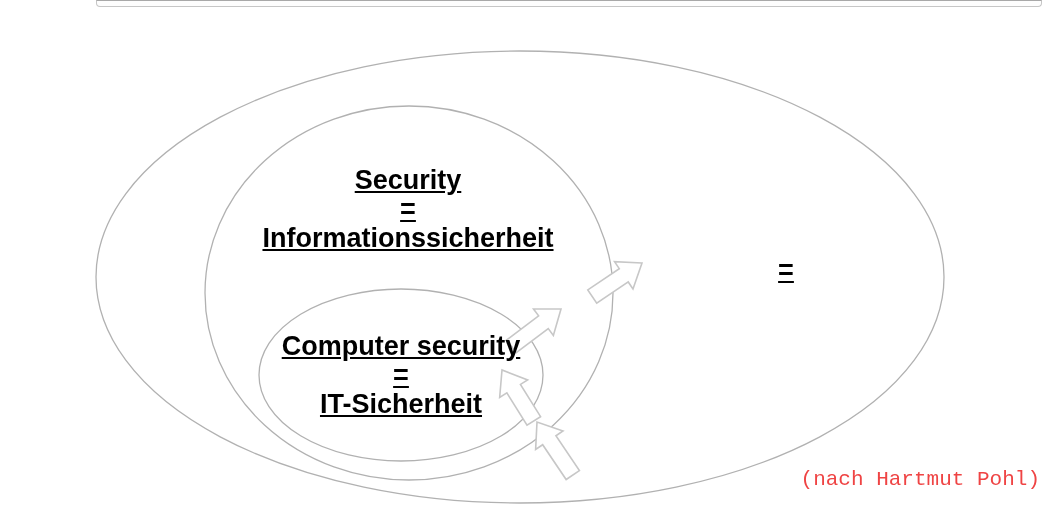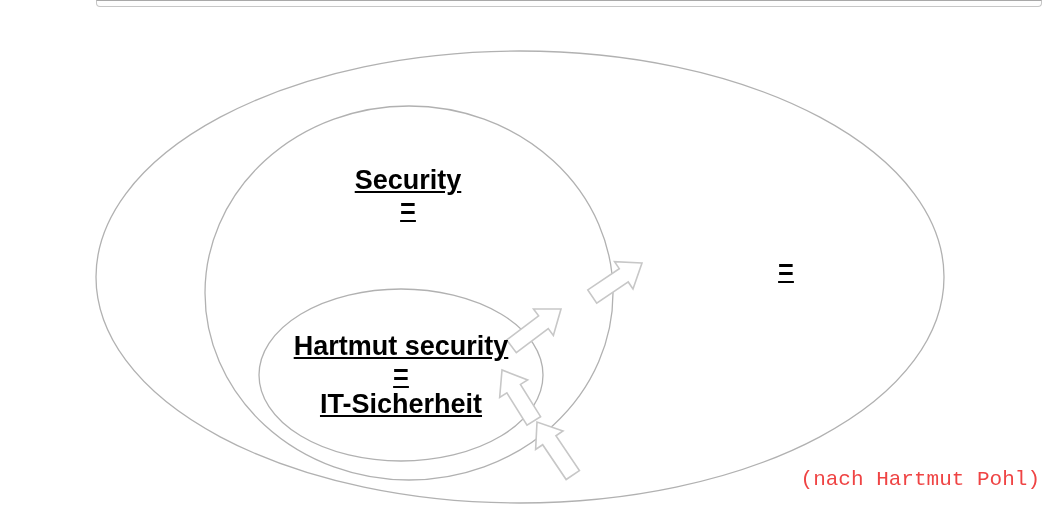--- a/index.html
+++ b/index.html
@@ -87,24 +87,25 @@
       <polygon class="block-arrow" points="0,0 -16.5,22 -8,22 -8,62 8,62 8,22 16.5,22"></polygon>
     </g>
     <g transform="translate(642,263) rotate(56)">
       <polygon class="block-arrow" points="0,0 -16.5,22 -8,22 -8,60 8,60 8,22 16.5,22"></polygon>
     </g>
   </svg>
 
   <div class="label" style="left:233px; top:166px; width:350px;">
     <div>Security</div>
     <div>=</div>
+    <div>Informationssicherheit</div>
   </div>
 
   <div class="label" style="left:251px; top:332px; width:300px;">
-    <div>Hartmut security</div>
+    <div>Computer security</div>
     <div>=</div>
     <div>IT-Sicherheit</div>
   </div>
 
   <div class="label" style="left:636px; top:256px; width:300px;">
     <div>=</div>
   </div>
 
   <div class="attribution">(nach Hartmut Pohl)</div>
 

